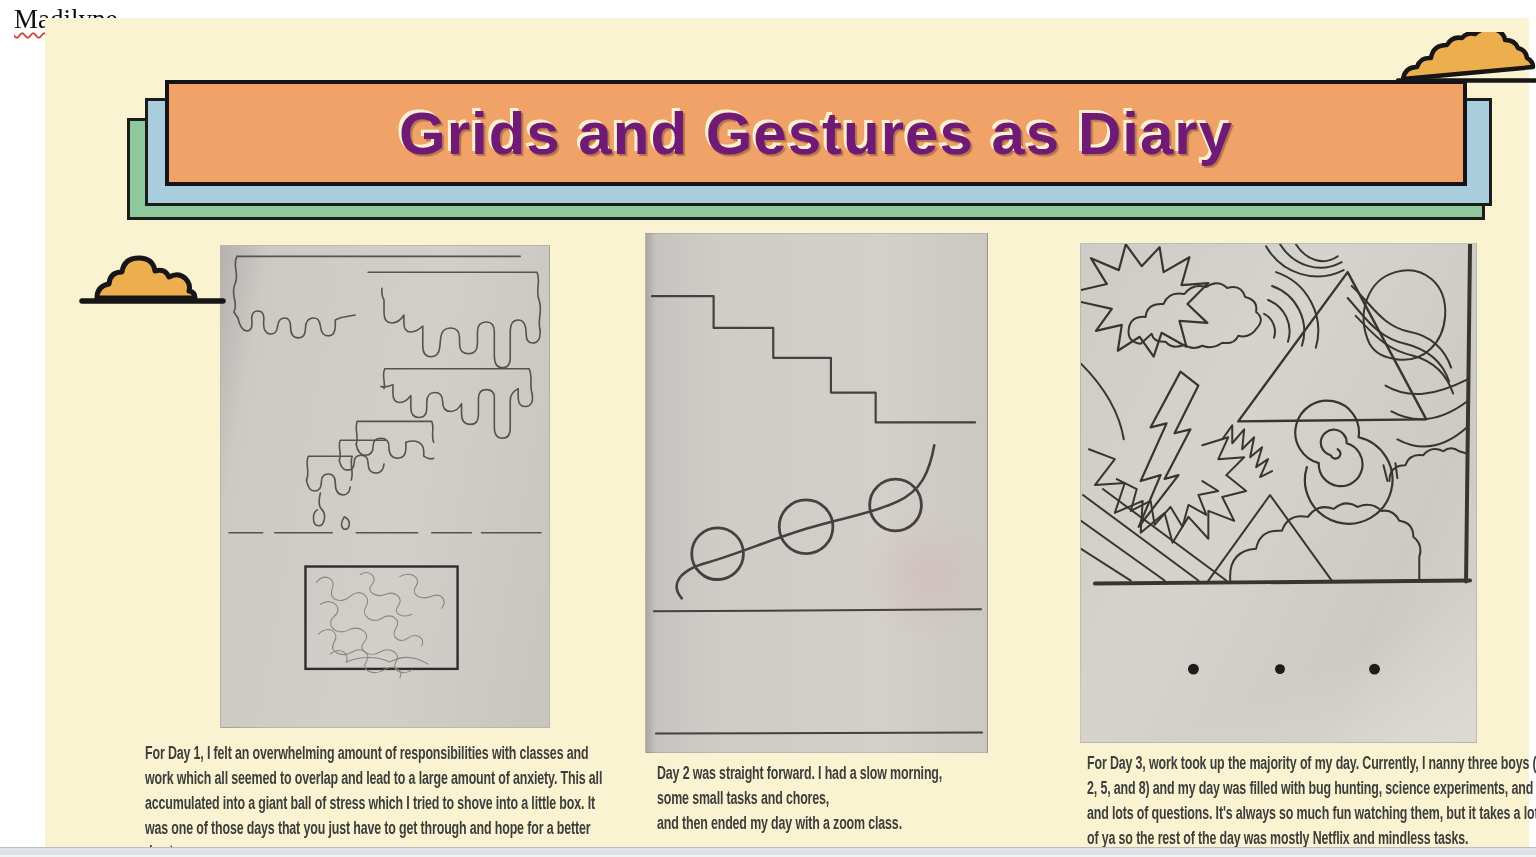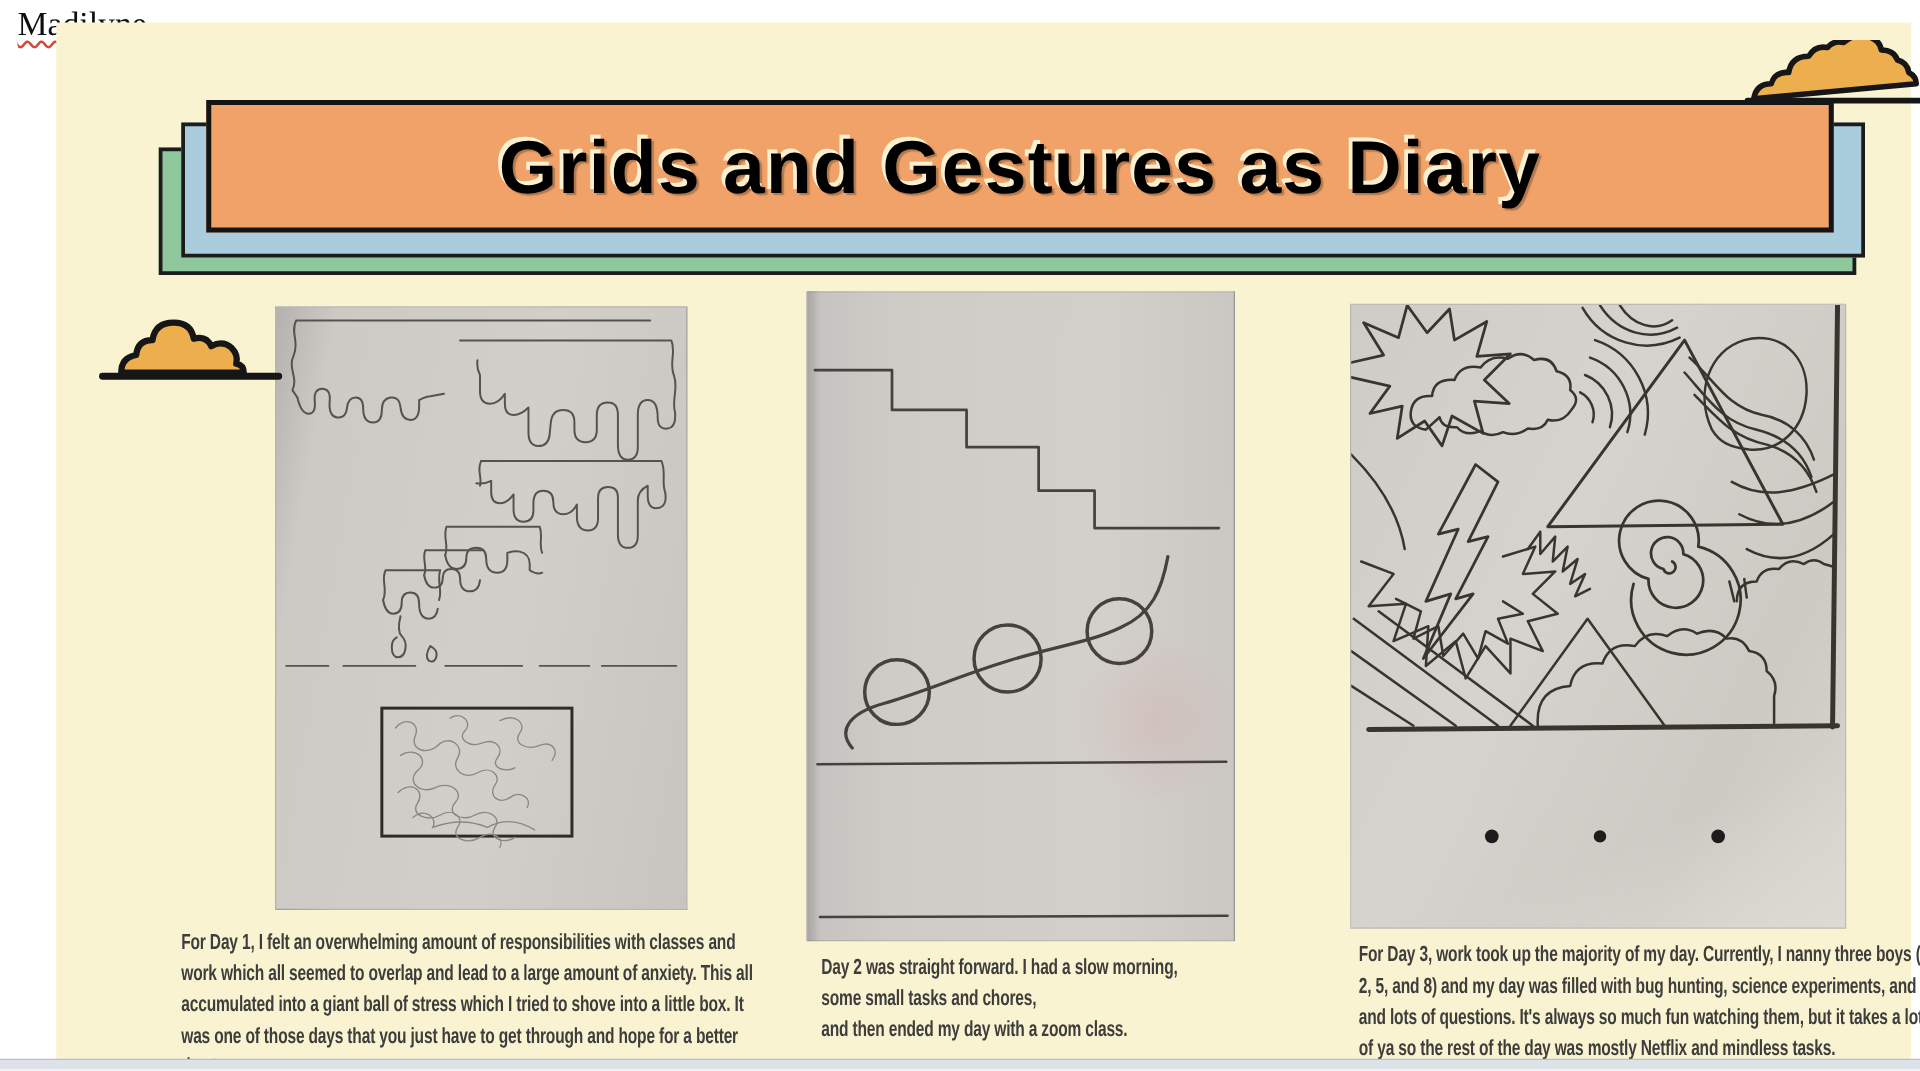--- a/index.html
+++ b/index.html
@@ -26,21 +26,21 @@
   .banner-blue{
     position:absolute;left:100px;top:80px;width:1347px;height:108px;
     background:#A9CDDD;border:3px solid #1c1c1c;box-sizing:border-box;z-index:2;
   }
   .banner-orange{
     position:absolute;left:120px;top:62px;width:1302px;height:106px;
     background:#F0A269;border:4px solid #151515;box-sizing:border-box;z-index:3;
     display:flex;align-items:center;justify-content:center;
   }
   .title-text{
-    font-size:60px;font-weight:bold;color:#000000;letter-spacing:1px;
+    font-size:60px;font-weight:bold;color:#701a75;letter-spacing:1px;
     text-shadow:-3px -3px 0 #fbf0d0, 2px 2px 1px rgba(60,40,20,.35);
     white-space:nowrap;
   }
   
   .cloud{position:absolute;z-index:4;}
   .cloud-tr{left:1350px;top:14px;}
   .cloud-l{left:34px;top:222px;}
   
   .photo{
     position:absolute;border:1px solid rgba(0,0,0,.10);box-sizing:border-box;

